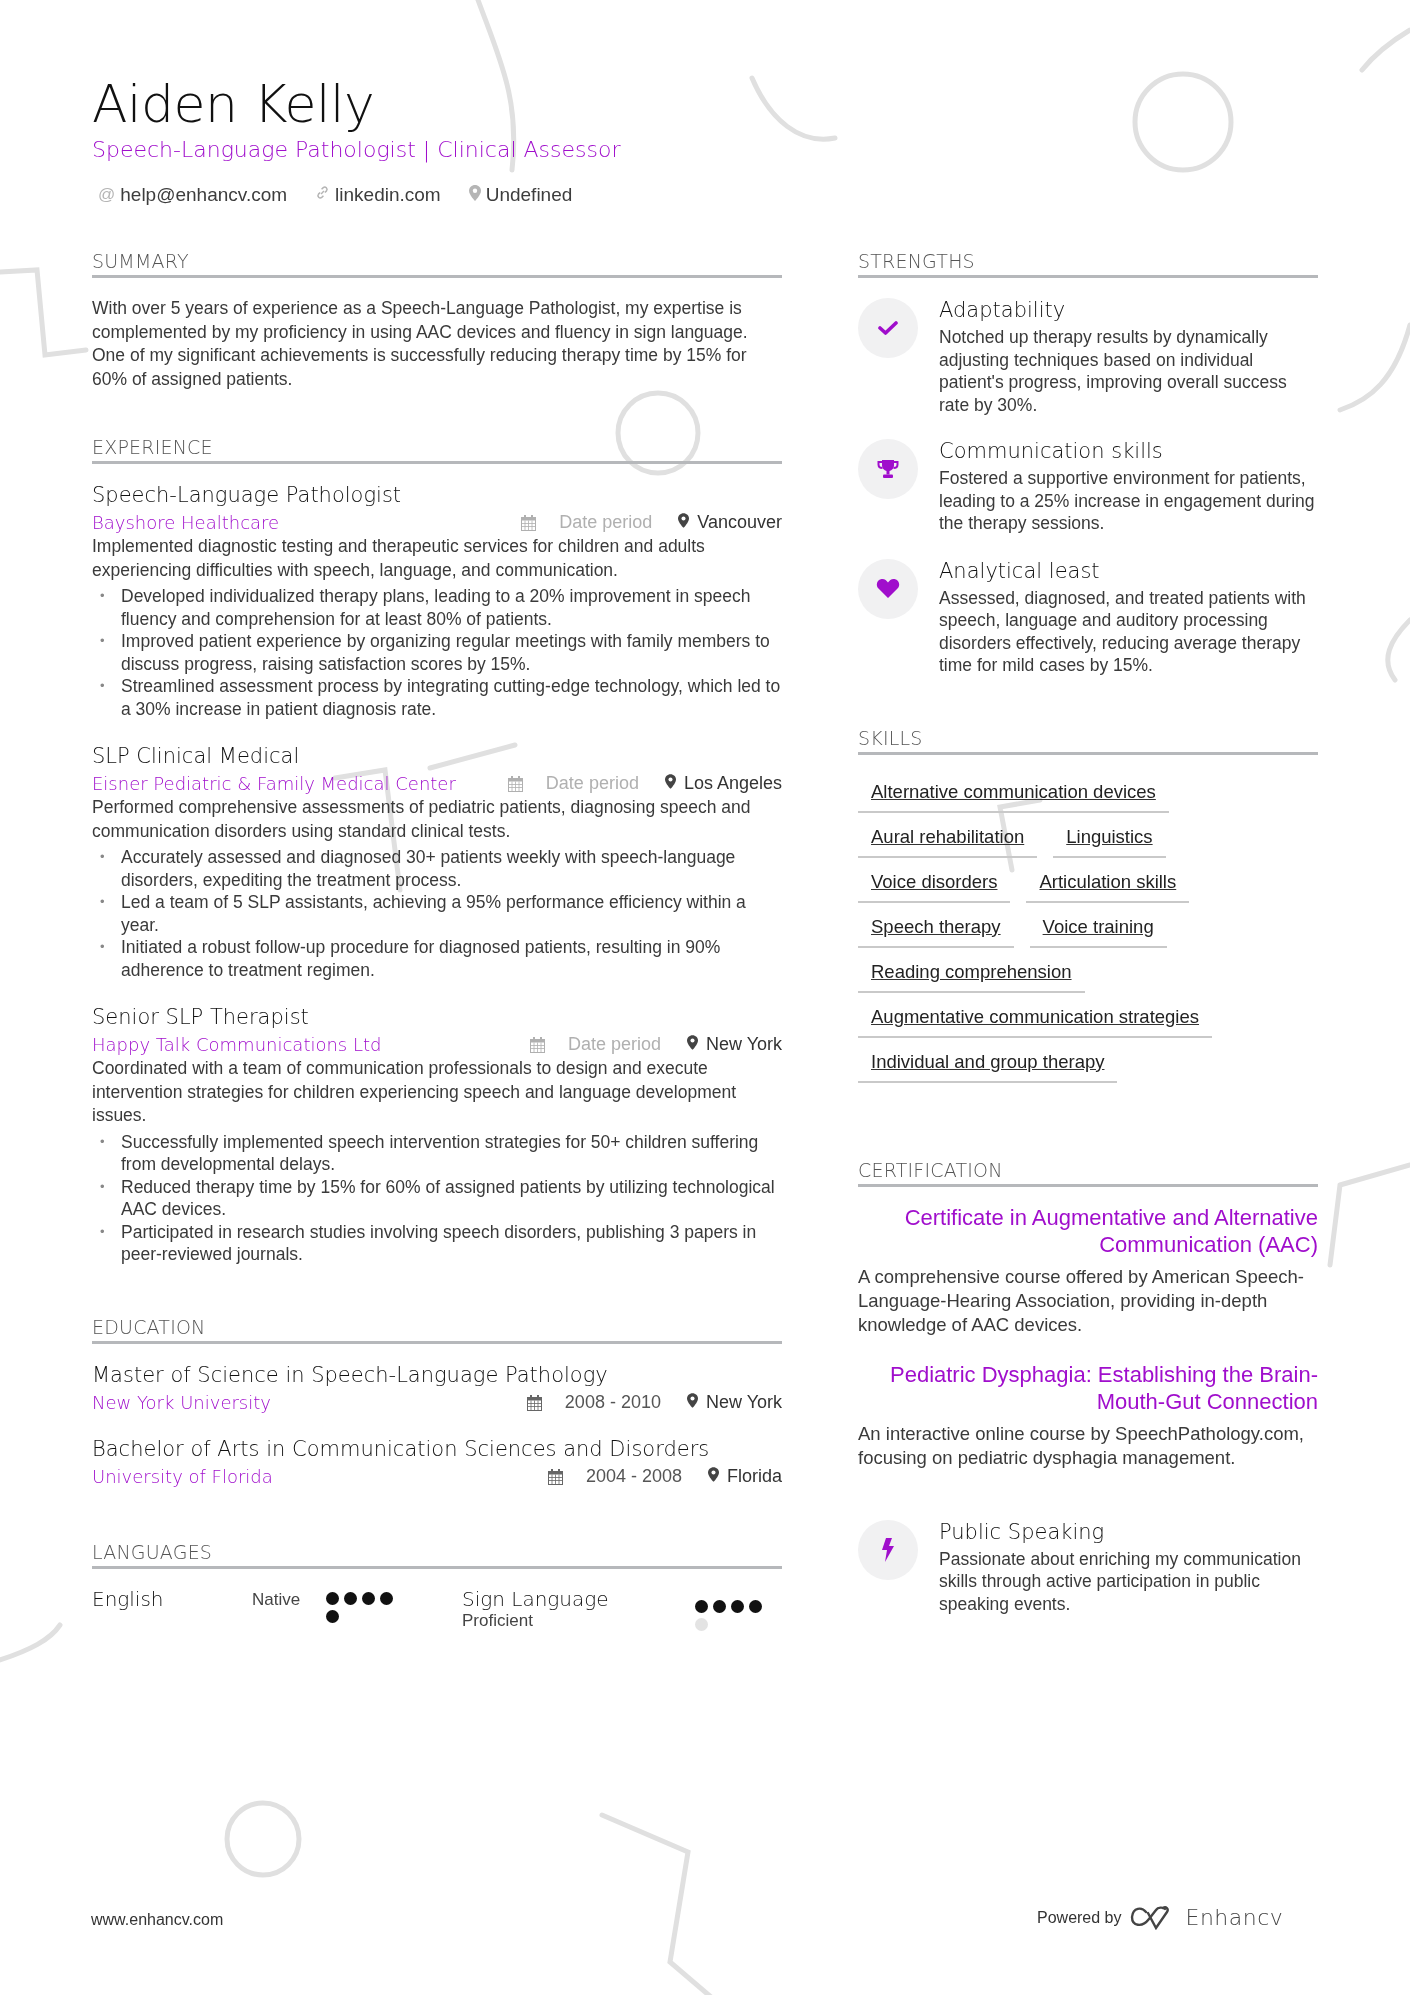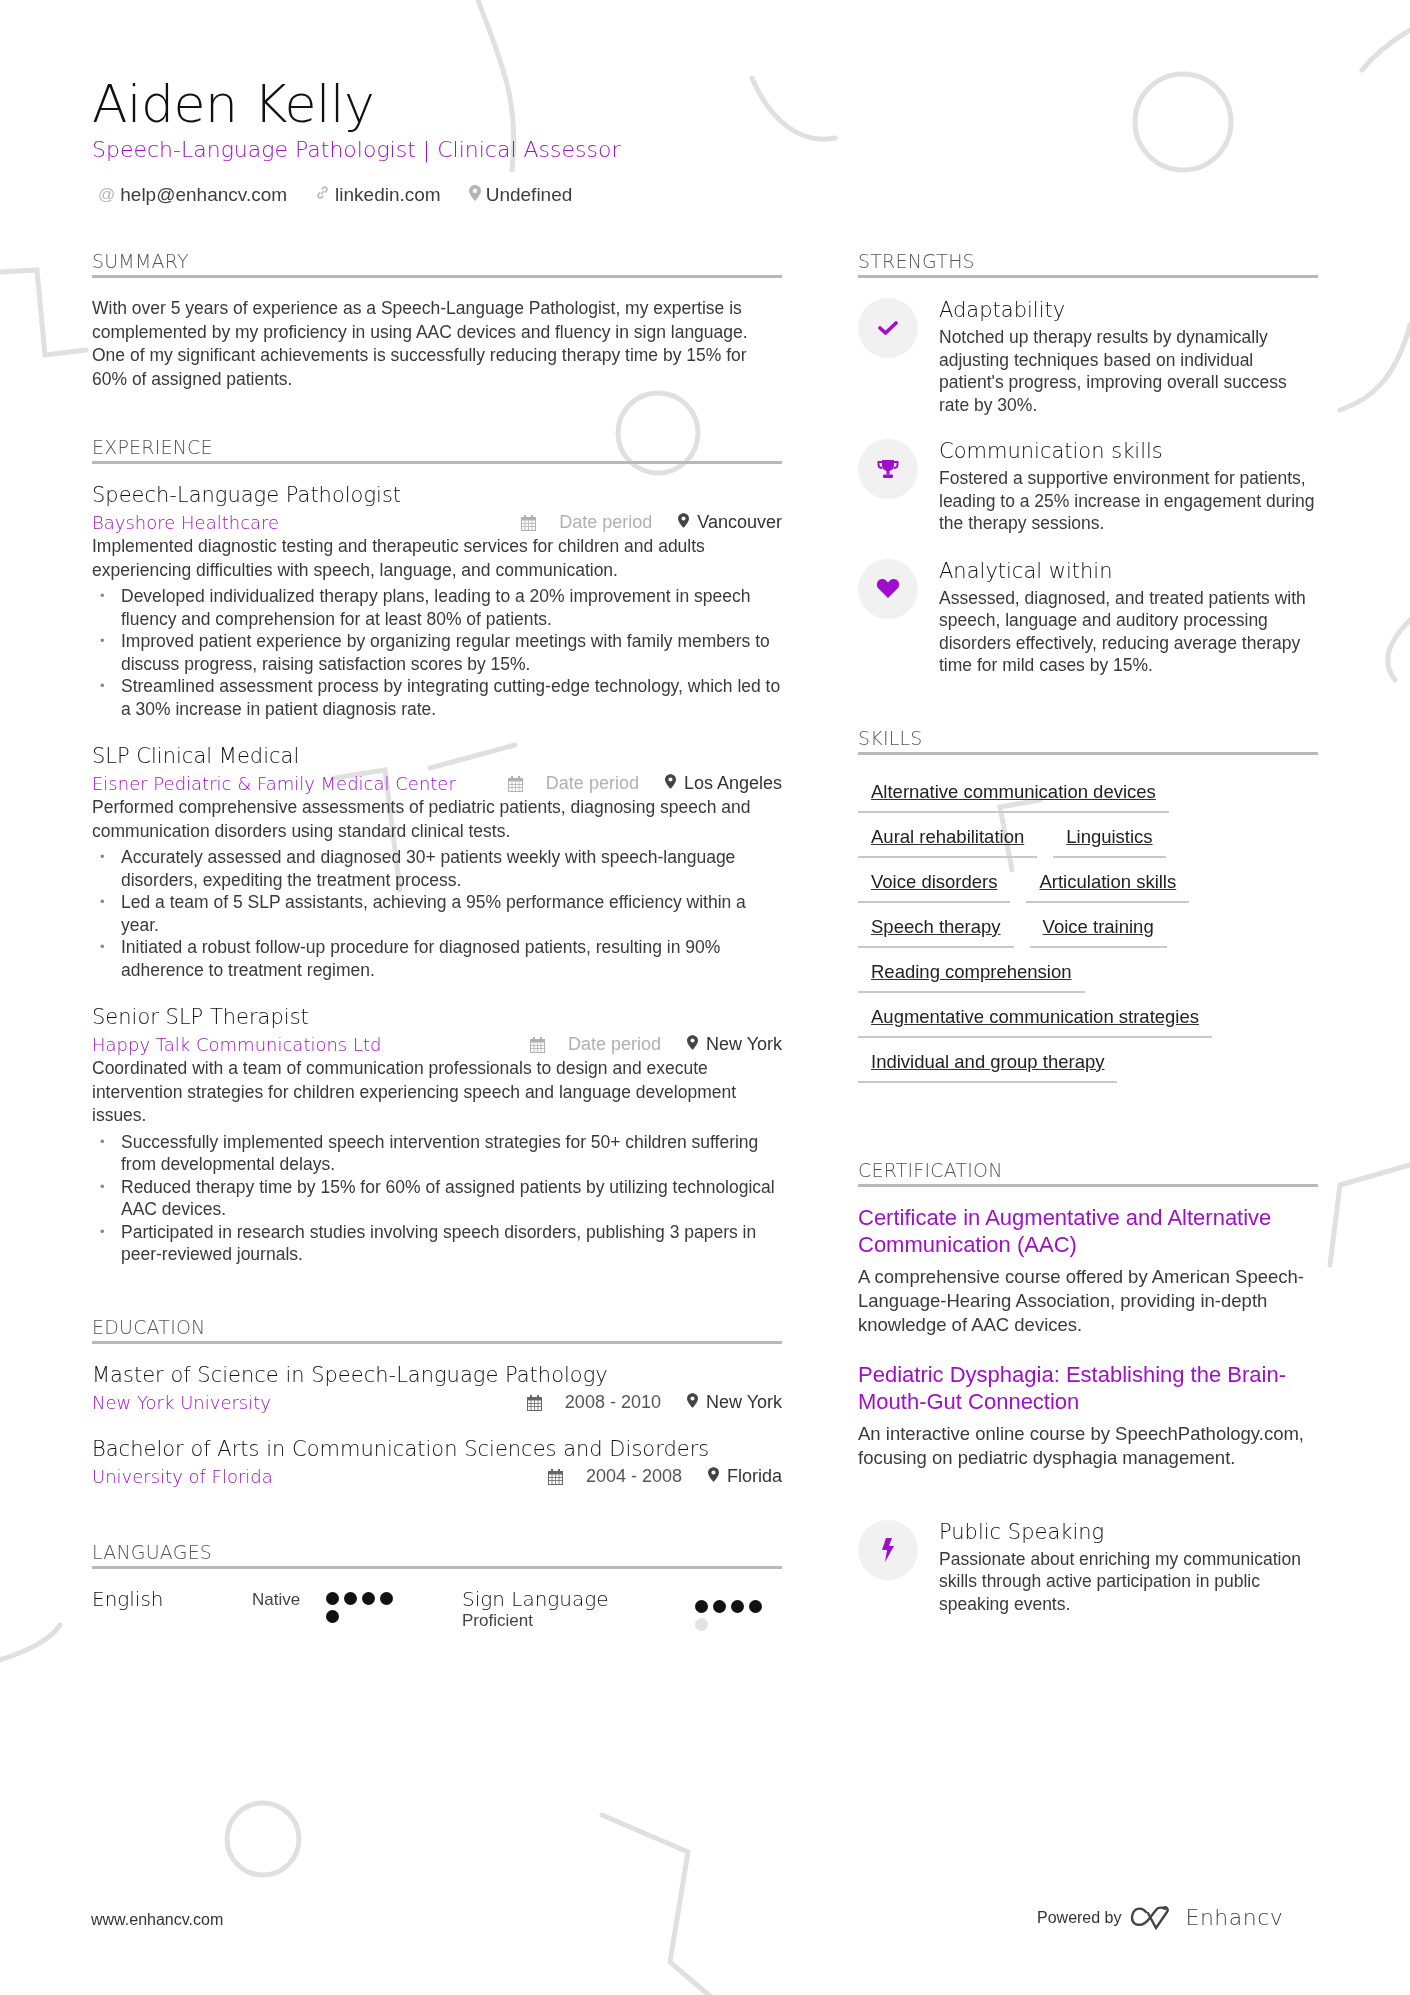--- a/index.html
+++ b/index.html
@@ -38,21 +38,21 @@
   .bullets li { position:relative; font-size:17.5px; line-height:22.5px; color:#3a3a3a; }
   .bullets li::before { content:"•"; position:absolute; left:-21px; top:0; color:#888; font-size:13px; }
 
   .strength { display:flex; gap:21px; margin-top:22px; }
   .badge { flex:0 0 60px; width:60px; height:60px; border-radius:50%; background:#f1f1f2; display:flex; align-items:center; justify-content:center; color:#a00ecc; }
   .st-title { font-family:"DejaVu Sans", sans-serif; font-size:21px; color:#111; font-weight:300; }
   .st-desc { font-size:17.5px; line-height:22.5px; color:#3a3a3a; margin-top:4px; }
   .skill { font-size:18.5px; color:#222; padding:13px 13px 8px 13px; border-bottom:2px solid #c9c9c9; margin-bottom:0; }
   .skill-row { display:flex; gap:16px; margin-bottom:0; }
 
-  .cert-title { font-size:22px; line-height:27px; color:#a00ecc; font-weight:normal; }
+  .cert-title { font-size:22px; line-height:27px; color:#a00ecc; font-weight:normal;text-align:right; }
   .cert-desc { font-size:18.5px; line-height:24px; color:#3a3a3a; margin-top:7px; }
 
   .lang-row { display:flex; align-items:flex-start; margin-top:18px; position:relative; height:50px; }
   .lang-name { font-family:"DejaVu Sans", sans-serif; font-size:20px; color:#111; font-weight:300; }
   .lang-level { font-size:17px; color:#444; }
   .dot { display:inline-block; width:13px; height:13px; border-radius:50%; background:#111; margin-right:5px; }
   .dot.off { background:#e3e3e3; }
 
   .footer-left { position:absolute; left:91px; top:1911px; font-size:16px; color:#333; }
   .footer-right { position:absolute; left:1037px; top:1905px; display:flex; align-items:center; gap:8px; font-size:16px; color:#333; }
@@ -328,21 +328,21 @@
         </div>
       </div>
 
       <div class="strength" style="margin-top:24px;">
         <div class="badge">
           <svg width="24" height="21" viewBox="0 0 24 21">
               <path d="M12 20 L2.5 10.5 C-0.5 7.5 0.5 2 5.5 1 C8.5 0.5 10.5 2.5 12 4.5 C13.5 2.5 15.5 0.5 18.5 1 C23.5 2 24.5 7.5 21.5 10.5 Z" fill="#a00ecc"></path>
             </svg>
         </div>
         <div>
-          <div class="st-title">Analytical within</div>
+          <div class="st-title">Analytical least</div>
           <div class="st-desc">Assessed, diagnosed, and treated patients with speech, language and auditory processing disorders effectively, reducing average therapy time for mild cases by 15%.</div>
         </div>
       </div>
     </section>
 
     <section style="margin-top:50px;">
       <div class="sec-h">SKILLS</div>
       <div style="margin-top:13px;text-decoration:underline;">
         <div class="skill-row">
             <span class="skill">Alternative communication devices</span>

